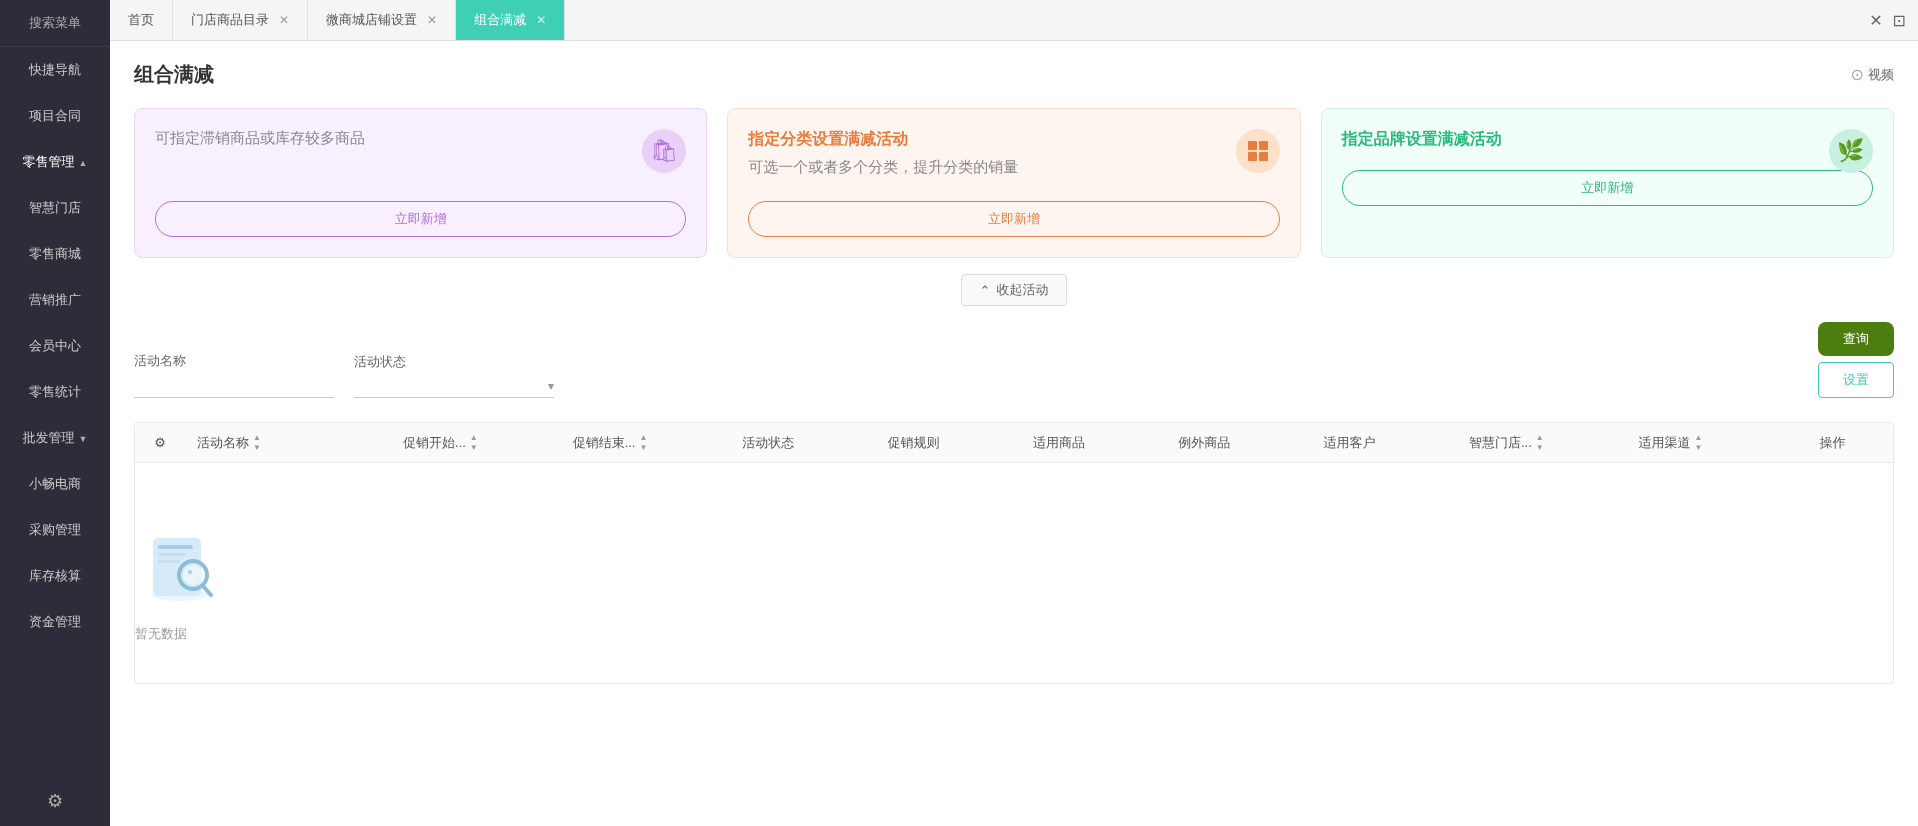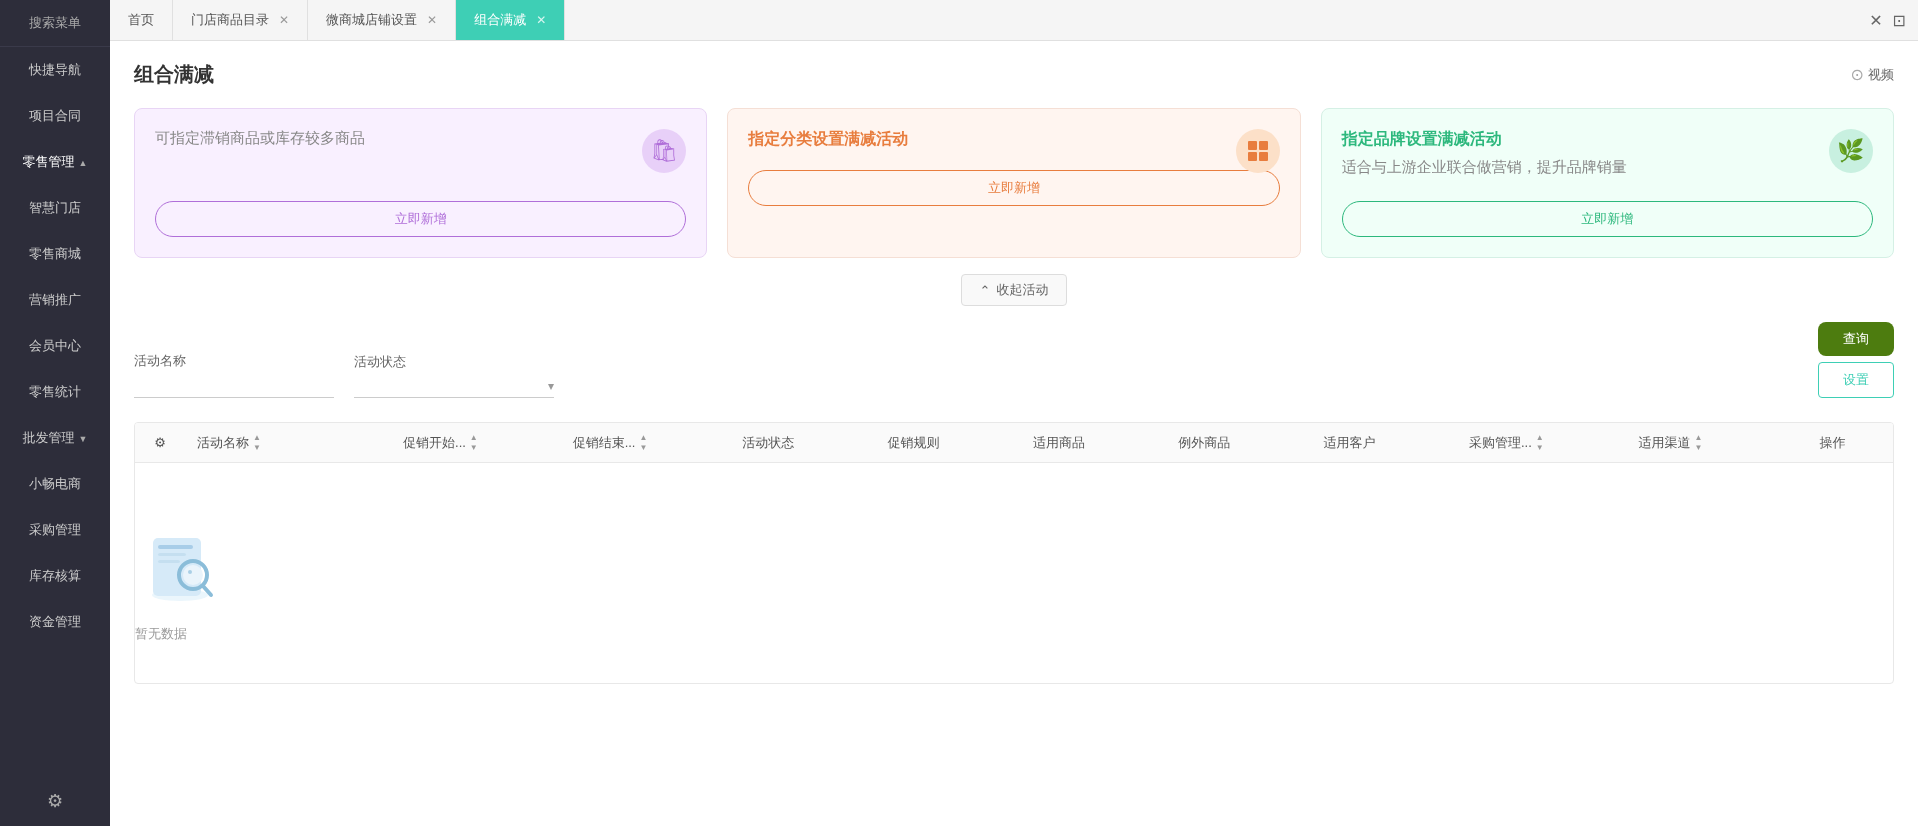--- a/index.html
+++ b/index.html
@@ -412,27 +412,27 @@
       <div class="card card-orange">
         <div class="card-icon" style="font-size:20px;">
           <svg width="24" height="24" viewBox="0 0 24 24" fill="#e87d3e">
             <rect x="2" y="2" width="9" height="9" rx="1"></rect>
             <rect x="13" y="2" width="9" height="9" rx="1"></rect>
             <rect x="2" y="13" width="9" height="9" rx="1"></rect>
             <rect x="13" y="13" width="9" height="9" rx="1"></rect>
           </svg>
         </div>
         <div class="card-title">指定分类设置满减活动</div>
+        <div class="card-desc">可选一个或者多个分类，提升分类的销量</div>
         <button class="card-btn">立即新增</button>
       </div>
 
       <div class="card card-green">
         <div class="card-icon">🌿</div>
         <div class="card-title">指定品牌设置满减活动</div>
-        <div class="card-desc">适合与上游企业联合做营销，提升品牌销量</div>
         <button class="card-btn">立即新增</button>
       </div>
     </div>
 
     <div class="collapse-bar">
       <button class="collapse-btn">
         <span>⌃</span>
         <span>收起活动</span>
       </button>
     </div>
@@ -491,21 +491,21 @@
         <div class="th th-goods">
           <span>适用商品</span>
         </div>
         <div class="th th-except">
           <span>例外商品</span>
         </div>
         <div class="th th-customer">
           <span>适用客户</span>
         </div>
         <div class="th th-notallow">
-          <span>采购管理...</span>
+          <span>智慧门店...</span>
           <div class="sort-arrows">
               <span>▲</span>
               <span>▼</span>
             </div>
         </div>
         <div class="th th-channel">
           <span>适用渠道</span>
           <div class="sort-arrows">
               <span>▲</span>
               <span>▼</span>

